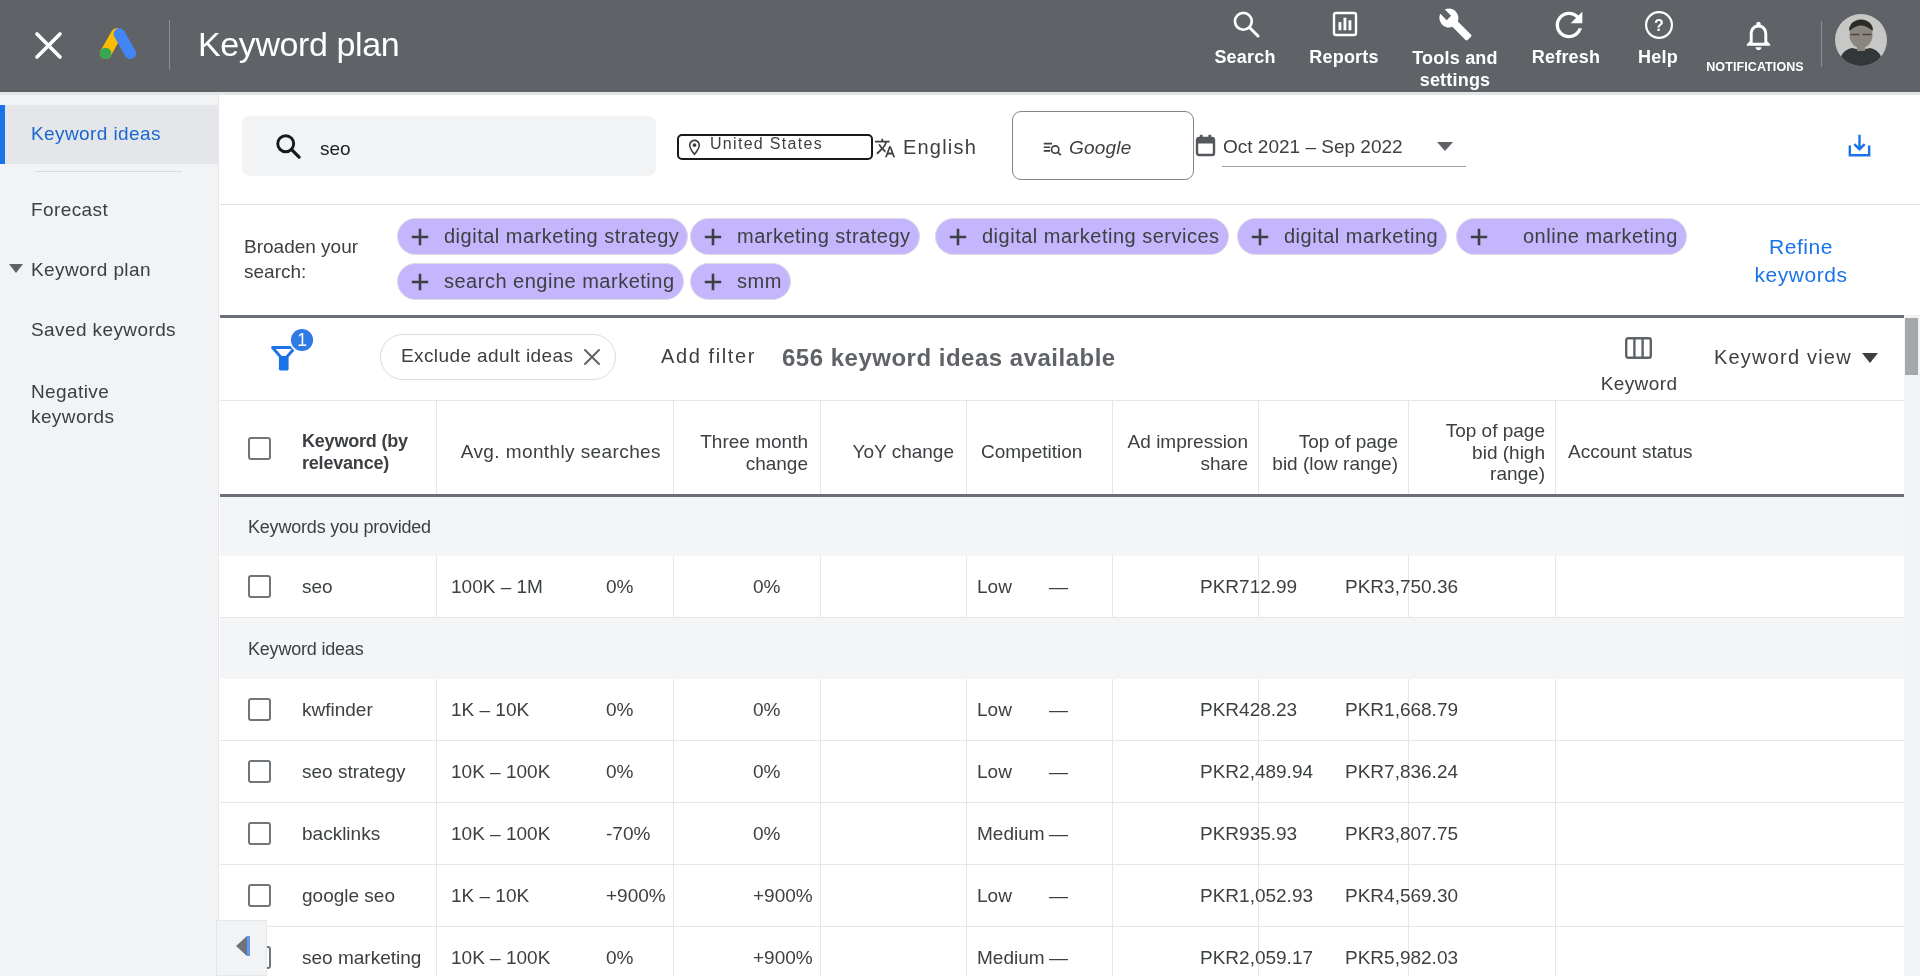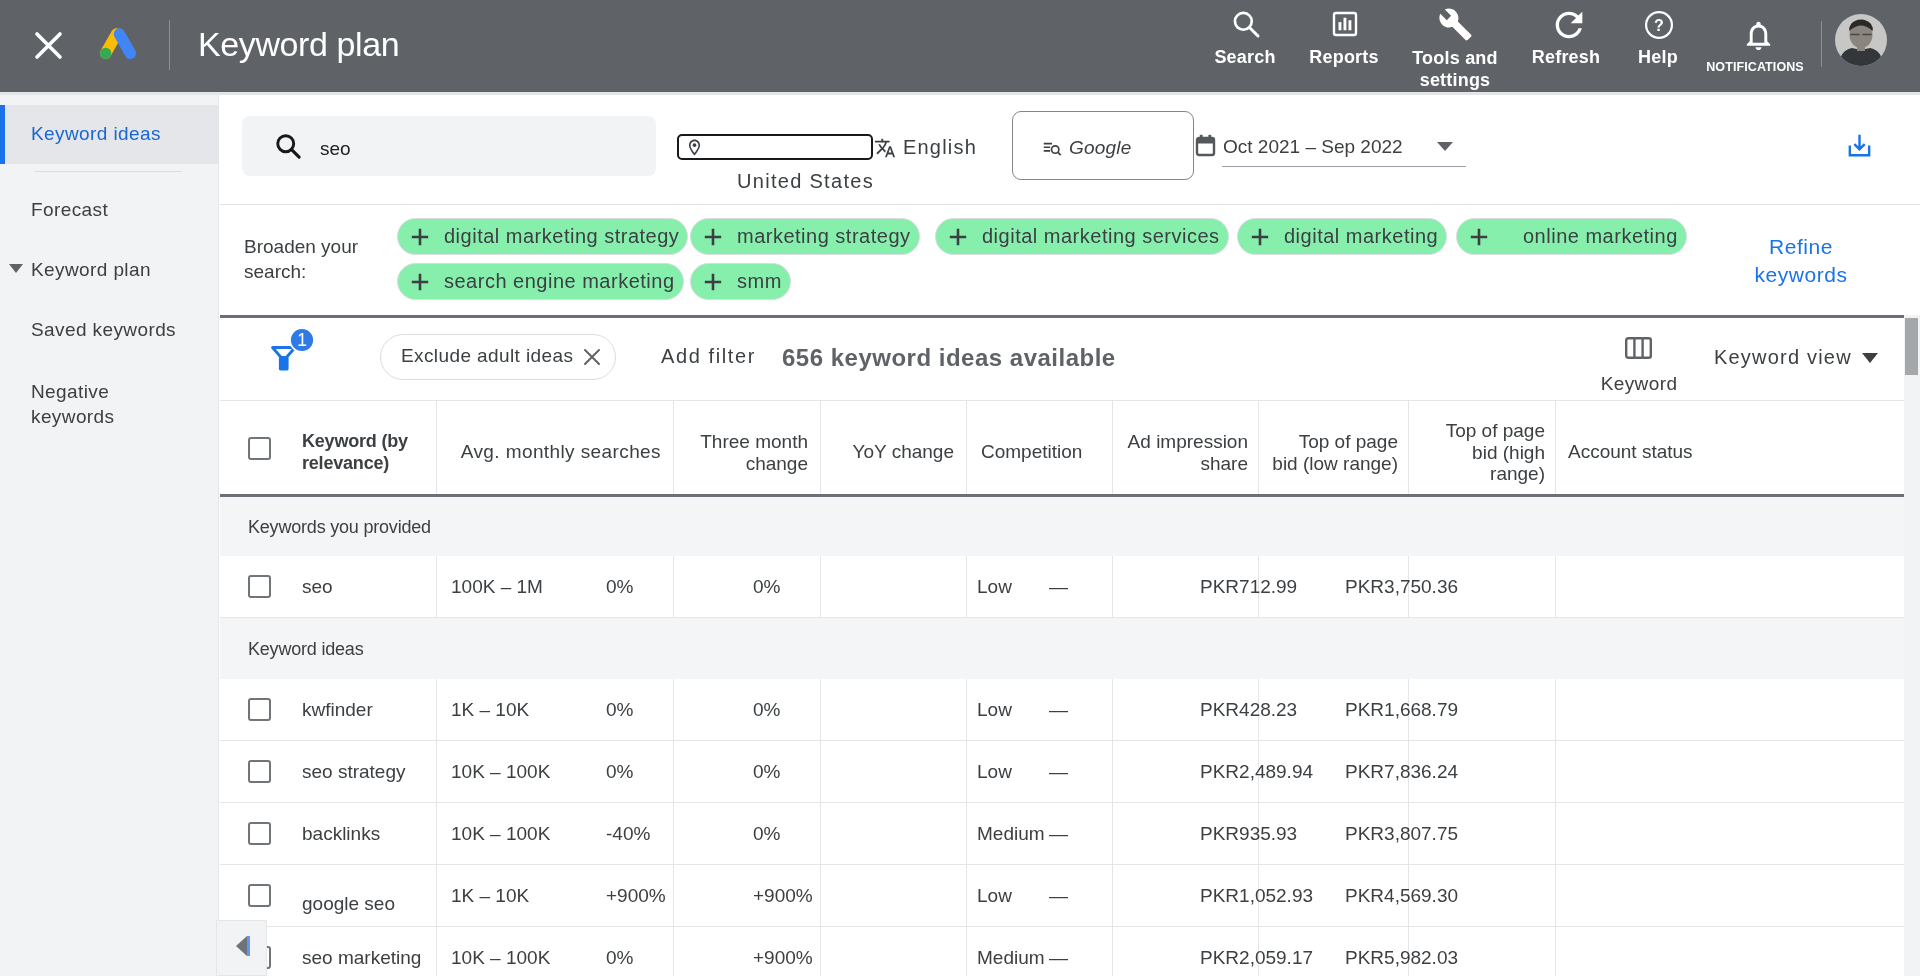--- a/index.html
+++ b/index.html
@@ -15,31 +15,31 @@
 #bardiv2 { position:absolute; left:1821px; top:21px; width:1px; height:46px; background:#8b9095; }
 
 #sidebar { position:absolute; left:0; top:95px; width:219px; height:881px; background:#f1f3f4; border-right:1px solid #e4e6e8; }
 #nav-sel { position:absolute; left:0; top:10px; width:219px; height:59px; background:#e4e6e9; border-left:5px solid #1a73e8; }
 #nav-sel span { position:absolute; left:26px; top:18px; color:#1a67d2; font-size:19px; letter-spacing:0.4px; }
 .nav { position:absolute; left:31px; color:#3c4043; font-size:19px; letter-spacing:0.4px; }
 #navline { position:absolute; left:35px; top:76px; width:147px; height:1px; background:#dadce0; }
 #searchbox { position:absolute; left:242px; top:116px; width:414px; height:60px; background:#f1f3f4; border-radius:8px; }
 #seotxt { position:absolute; left:320px; top:138px; font-size:19px; color:#202124; }
 #locchip { position:absolute; left:677px; top:134px; width:196px; height:26px; border:2.5px solid #17191c; border-radius:5px; }
-#loctxt { position:absolute; left:737px; top:135px; font-size:20px; letter-spacing:1.3px; color:#3c4043;margin-top:35px; }
+#loctxt { position:absolute; left:710px; top:135px; font-size:16px; letter-spacing:1.3px; color:#3c4043; }
 #engtxt { position:absolute; left:903px; top:136px; font-size:20px; letter-spacing:1.2px; color:#3c4043; }
 #googlebox { position:absolute; left:1012px; top:111px; width:182px; height:69px; border:1.4px solid #80868b; border-radius:9px; }
 #googletxt { position:absolute; left:1069px; top:137px; font-size:19px; letter-spacing:0.2px; color:#3c4043;font-style:italic; }
 #datetxt { position:absolute; left:1223px; top:136px; font-size:19px; color:#3c4043; }
 #dateline { position:absolute; left:1222px; top:166px; width:244px; height:1px; background:#9aa0a6; }
 .tri-down { width:0; height:0; border-left:6px solid transparent; border-right:6px solid transparent; border-top:7px solid #5f6368; position:absolute; }
 #hr1 { position:absolute; left:220px; top:204px; width:1700px; height:1px; background:#dfe1e3; }
 
 #broadlbl { position:absolute; left:244px; top:234px; font-size:19px; color:#3c4043; line-height:25px; }
-.chip { position:absolute; height:37px; border:1px solid #dadce0; border-radius:19px; background:#86efac; color:#3c4043; font-size:20px; letter-spacing:0.5px; font-weight:400; white-space:nowrap; padding:0 8px 0 12px; display:flex; align-items:center; }
+.chip { position:absolute; height:37px; border:1px solid #dadce0; border-radius:19px; background:#c4b5fd; color:#3c4043; font-size:20px; letter-spacing:0.5px; font-weight:400; white-space:nowrap; padding:0 8px 0 12px; display:flex; align-items:center; }
 .chip svg { margin-right:14px; flex:none; }
 #refine { position:absolute; left:1741px; top:233px; width:120px; text-align:center; color:#1a73e8; font-size:21px; letter-spacing:0.55px; font-weight:400; line-height:28px; }
 #darkline1 { position:absolute; left:220px; top:315px; width:1697px; height:3px; background:#6b7076; }
 
 #chipx { position:absolute; left:380px; top:334px; width:236px; height:46px; border:1px solid #dadce0; border-radius:23px; }
 #chipx span { position:absolute; left:20px; top:10px; font-size:19px; letter-spacing:0.4px; color:#3c4043; }
 #addfilter { position:absolute; left:661px; top:345px; font-size:20px; letter-spacing:1.6px; color:#3c4043; }
 #avail { position:absolute; left:782px; top:344px; font-size:24px; color:#5f6368; font-weight:bold; letter-spacing:0.5px; }
 #columnslbl { position:absolute; left:1639px; top:373px; transform:translateX(-50%); font-size:19px; letter-spacing:0.4px; color:#3c4043; }
 #kwview { position:absolute; left:1714px; top:346px; font-size:20px; letter-spacing:1.2px; color:#3c4043; }
@@ -343,38 +343,38 @@
       <div class="rvline" style="left:453px;"></div>
       <div class="rvline" style="left:600px;"></div>
       <div class="rvline" style="left:746px;"></div>
       <div class="rvline" style="left:892px;"></div>
       <div class="rvline" style="left:1038px;"></div>
       <div class="rvline" style="left:1188px;"></div>
       <div class="rvline" style="left:1335px;"></div>
       <div class="cb" style="left:28px; top:19px;"></div>
       <div class="kw" style="top:20px;">backlinks</div>
       <div class="cell num" style="left:231px; width:200px; top:20px;">10K – 100K</div>
-      <div class="cell num" style="left:386px; width:200px; top:20px;">-40%</div>
+      <div class="cell num" style="left:386px; width:200px; top:20px;">-70%</div>
       <div class="cell num" style="left:533px; width:200px; top:20px;">0%</div>
       <div class="cell" style="left:757px; top:20px;">Medium</div>
       <div class="cell num" style="left:829px; width:200px; top:20px;">—</div>
       <div class="cell num" style="left:980px; width:200px; top:20px;">PKR935.93</div>
       <div class="cell num" style="left:1125px; width:200px; top:20px;">PKR3,807.75</div>
     </div>
     <div class="row" style="top:865px; height:62px;">
       <div class="rvline" style="left:216px;"></div>
       <div class="rvline" style="left:453px;"></div>
       <div class="rvline" style="left:600px;"></div>
       <div class="rvline" style="left:746px;"></div>
       <div class="rvline" style="left:892px;"></div>
       <div class="rvline" style="left:1038px;"></div>
       <div class="rvline" style="left:1188px;"></div>
       <div class="rvline" style="left:1335px;"></div>
       <div class="cb" style="left:28px; top:19px;"></div>
-      <div class="kw" style="top:28px;">google seo</div>
+      <div class="kw" style="top:20px;">google seo</div>
       <div class="cell num" style="left:231px; width:200px; top:20px;">1K – 10K</div>
       <div class="cell num" style="left:386px; width:200px; top:20px;">+900%</div>
       <div class="cell num" style="left:533px; width:200px; top:20px;">+900%</div>
       <div class="cell" style="left:757px; top:20px;">Low</div>
       <div class="cell num" style="left:829px; width:200px; top:20px;">—</div>
       <div class="cell num" style="left:980px; width:200px; top:20px;">PKR1,052.93</div>
       <div class="cell num" style="left:1125px; width:200px; top:20px;">PKR4,569.30</div>
     </div>
     <div class="row" style="top:927px; height:62px;">
       <div class="rvline" style="left:216px;"></div>

